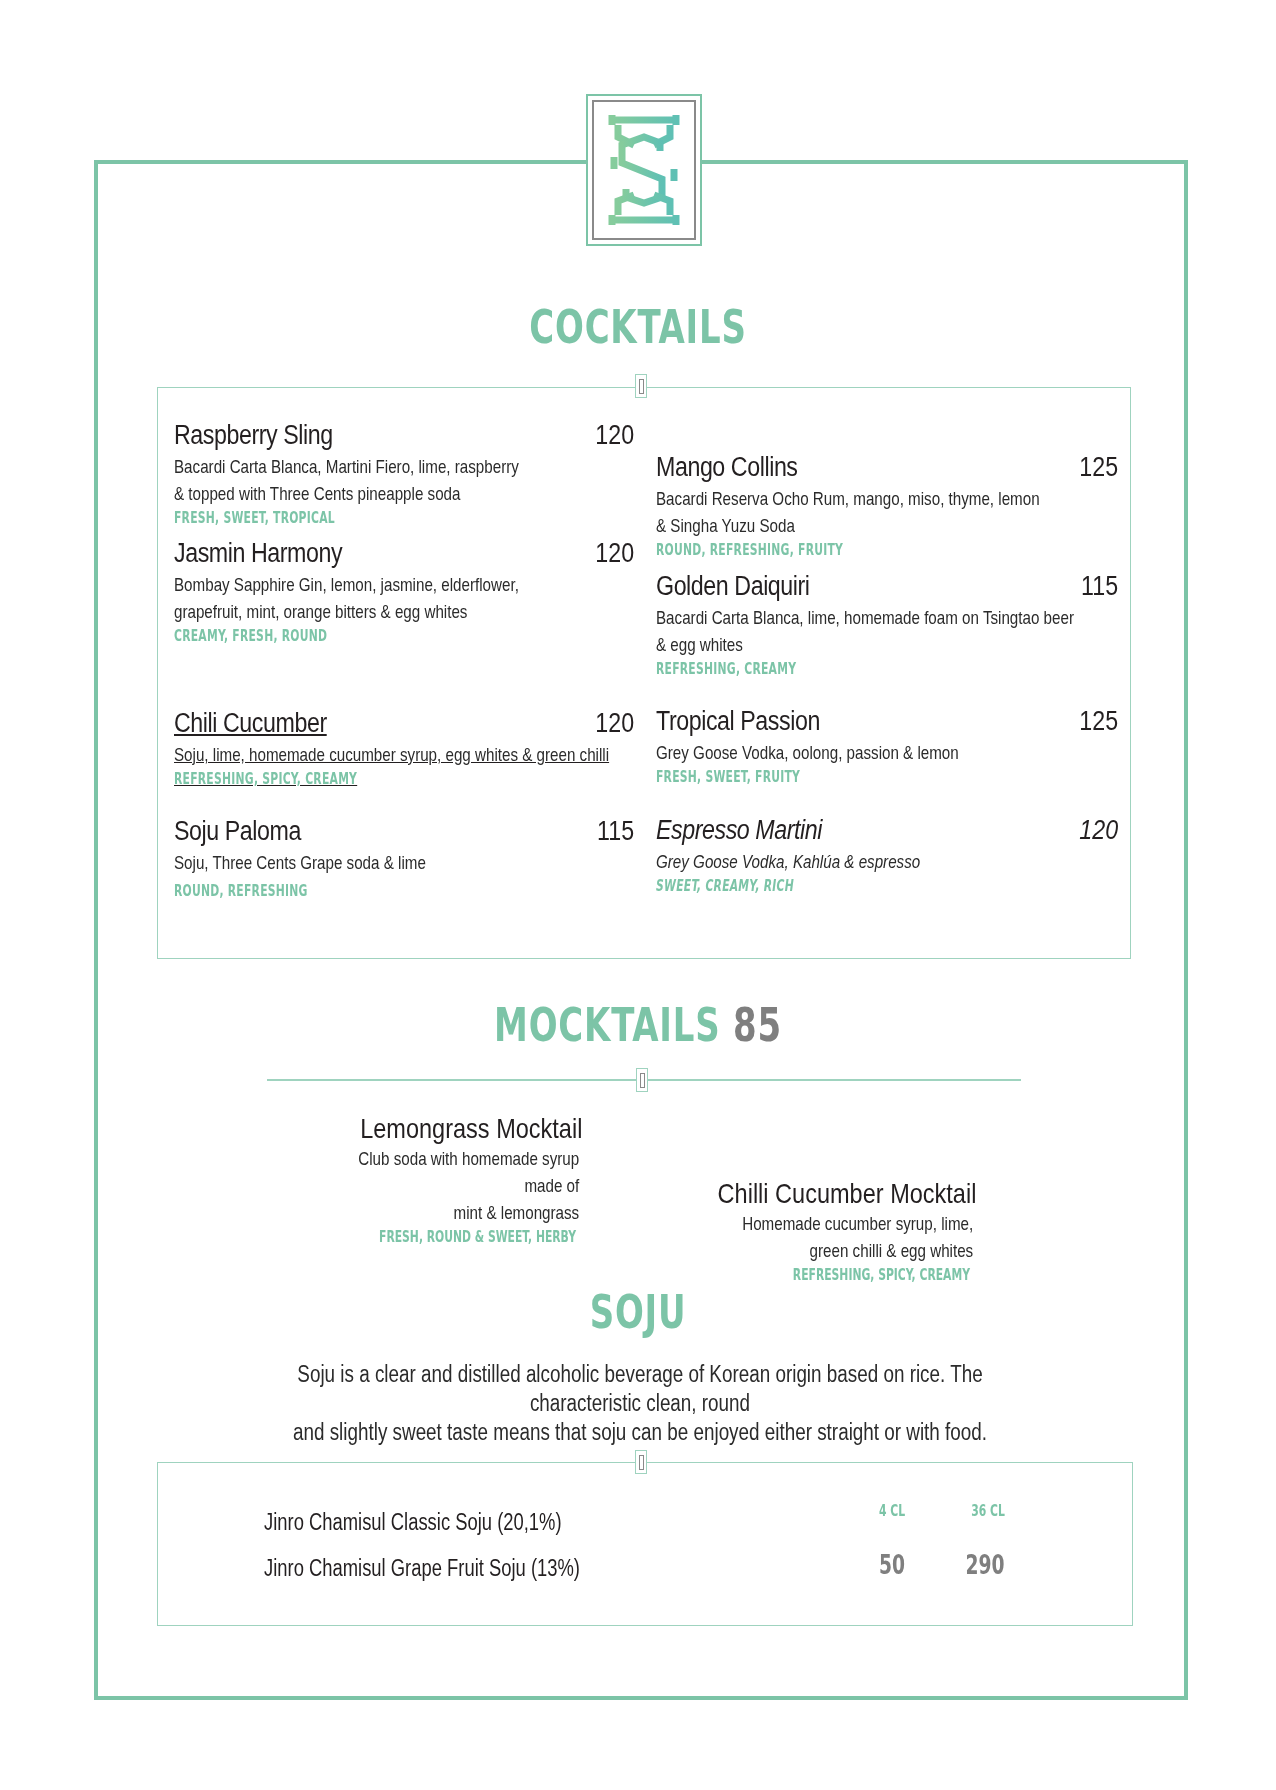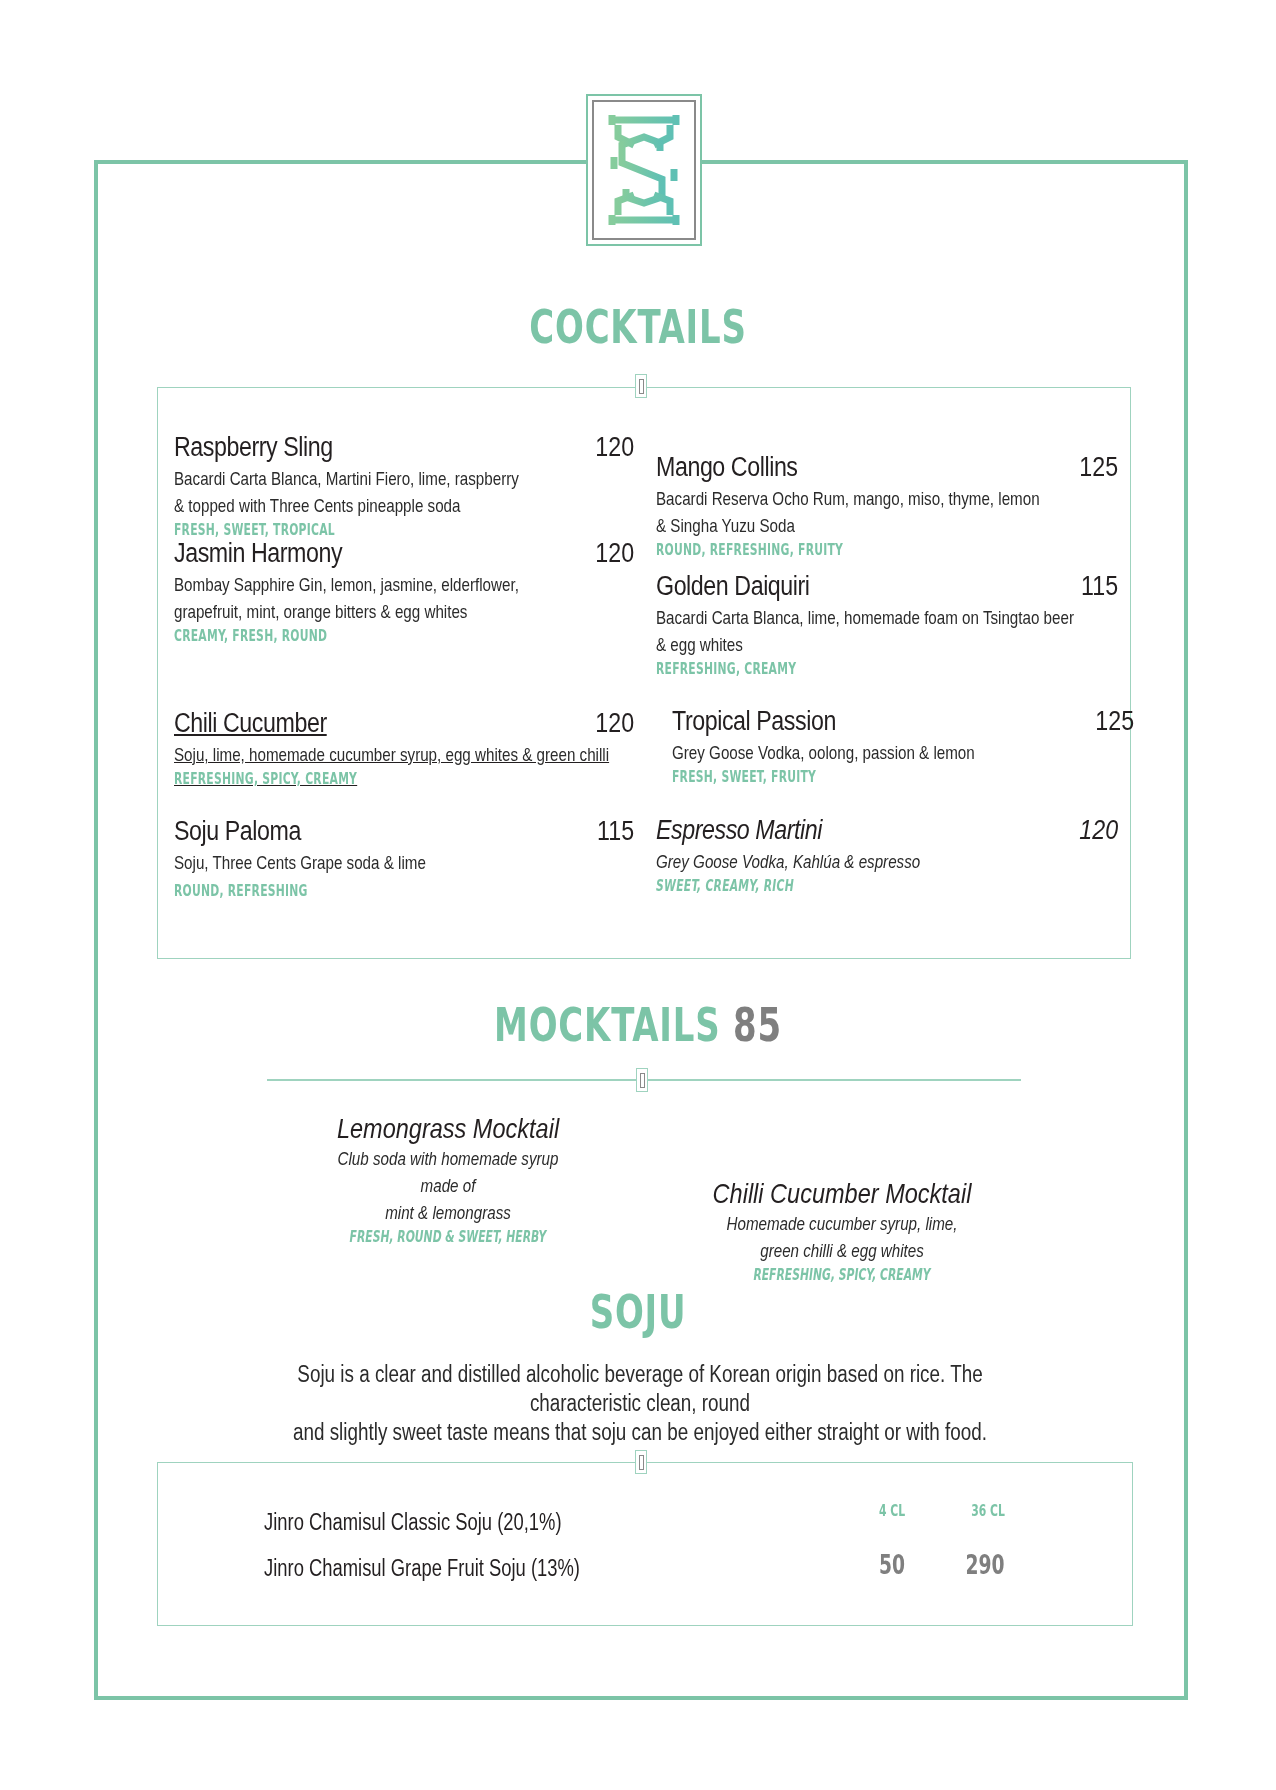--- a/index.html
+++ b/index.html
@@ -18,21 +18,21 @@
   .box { border: 1.5px solid #9fd3bf; box-sizing: border-box; }
   .ornament { width: 12px; height: 24px; border: 1.5px solid #9fd3bf; background: #fff;
               box-sizing: border-box; display: flex; align-items: center; justify-content: center; }
   .ornament span { width: 5px; height: 15px; border: 1.5px solid #8a8a8a; box-sizing: border-box; display: block; }
   .item { position: absolute; width: 460px; }
   .item .name { font-size: 27px; letter-spacing: -0.5px; transform-origin: left; transform: scaleX(0.86); white-space: nowrap; }
   .item .price { position: absolute; right: 0; top: 0; font-size: 27px; transform-origin: right; transform: scaleX(0.86); }
   .item .desc { font-size: 18.5px; line-height: 27px; margin-top: 2px; transform-origin: left; transform: scaleX(0.82); white-space: nowrap; color: #2b2b2b; }
   .item .tags { font-family: "DejaVu Sans Condensed", "DejaVu Sans", sans-serif; font-weight: bold; font-size: 15px;
                 color: #7cc4a7; margin-top: 2px; transform-origin: left; transform: scaleX(0.8); white-space: nowrap; letter-spacing: 0.3px; }
-  .mock { position: absolute; width: 320px; text-align: center; font-style: italic; }
+  .mock { position: absolute; width: 320px; text-align: right; }
   .mock .name { font-size: 28px; transform: scaleX(0.84); white-space: nowrap; }
   .mock .desc { font-size: 18.5px; line-height: 27px; transform: scaleX(0.82); color: #2b2b2b; }
   .mock .tags { font-family: "DejaVu Sans Condensed", "DejaVu Sans", sans-serif; font-weight: bold; font-size: 15px;
                 color: #7cc4a7; transform: scaleX(0.8); white-space: nowrap; margin-top: 2px; }
   .soju-desc { left: 190px; top: 1360px; width: 900px; text-align: center; font-size: 23px; line-height: 29px;
                transform: scaleX(0.82); color: #2b2b2b; }
   .soju-row { font-size: 23px; transform-origin: left; transform: scaleX(0.8); white-space: nowrap; }
   .col-head { font-family: "DejaVu Sans Condensed", "DejaVu Sans", sans-serif; font-weight: bold; font-size: 15px; color: #7cc4a7; transform: scaleX(0.8); }
   .col-price { font-family: "DejaVu Sans Condensed", "DejaVu Sans", sans-serif; font-weight: bold; font-size: 26px; color: #7f7f7f; transform: scaleX(0.8); }
 </style>
@@ -61,21 +61,21 @@
     </svg>
   </div>
 </div>
 
 <div class="abs heading" style="left:438px; top:300px; width:400px; font-size:46px;">COCKTAILS</div>
 <div class="abs box" style="left:157px; top:387px; width:974px; height:572px;"></div>
 <div class="abs ornament" style="left:635px; top:374px;">
     <span></span>
   </div>
 
-<div class="item" style="left:174px; top:432px;">
+<div class="item" style="left:174px; top:420px;">
   <div class="name">Raspberry Sling</div>
   <div class="price">120</div>
   <div class="desc">
       <div>Bacardi Carta Blanca, Martini Fiero, lime, raspberry</div>
       <div>&amp; topped with Three Cents pineapple soda</div>
     </div>
   <div class="tags">FRESH, SWEET, TROPICAL</div>
 </div>
 <div class="item" style="left:174px; top:538px;">
   <div class="name">Jasmin Harmony</div>
@@ -114,21 +114,21 @@
 </div>
 <div class="item" style="left:656px; top:571px; width:462px;">
   <div class="name">Golden Daiquiri</div>
   <div class="price">115</div>
   <div class="desc">
       <div>Bacardi Carta Blanca, lime, homemade foam on Tsingtao beer</div>
       <div>&amp; egg whites</div>
     </div>
   <div class="tags">REFRESHING, CREAMY</div>
 </div>
-<div class="item" style="left:656px; top:706px; width:462px;margin-left:16px;">
+<div class="item" style="left:656px; top:706px; width:462px;">
   <div class="name">Tropical Passion</div>
   <div class="price">125</div>
   <div class="desc">
       <div>Grey Goose Vodka, oolong, passion &amp; lemon</div>
     </div>
   <div class="tags">FRESH, SWEET, FRUITY</div>
 </div>
 <div class="item" style="left:656px; top:815px; width:462px;font-style:italic;">
   <div class="name">Espresso Martini</div>
   <div class="price">120</div>

